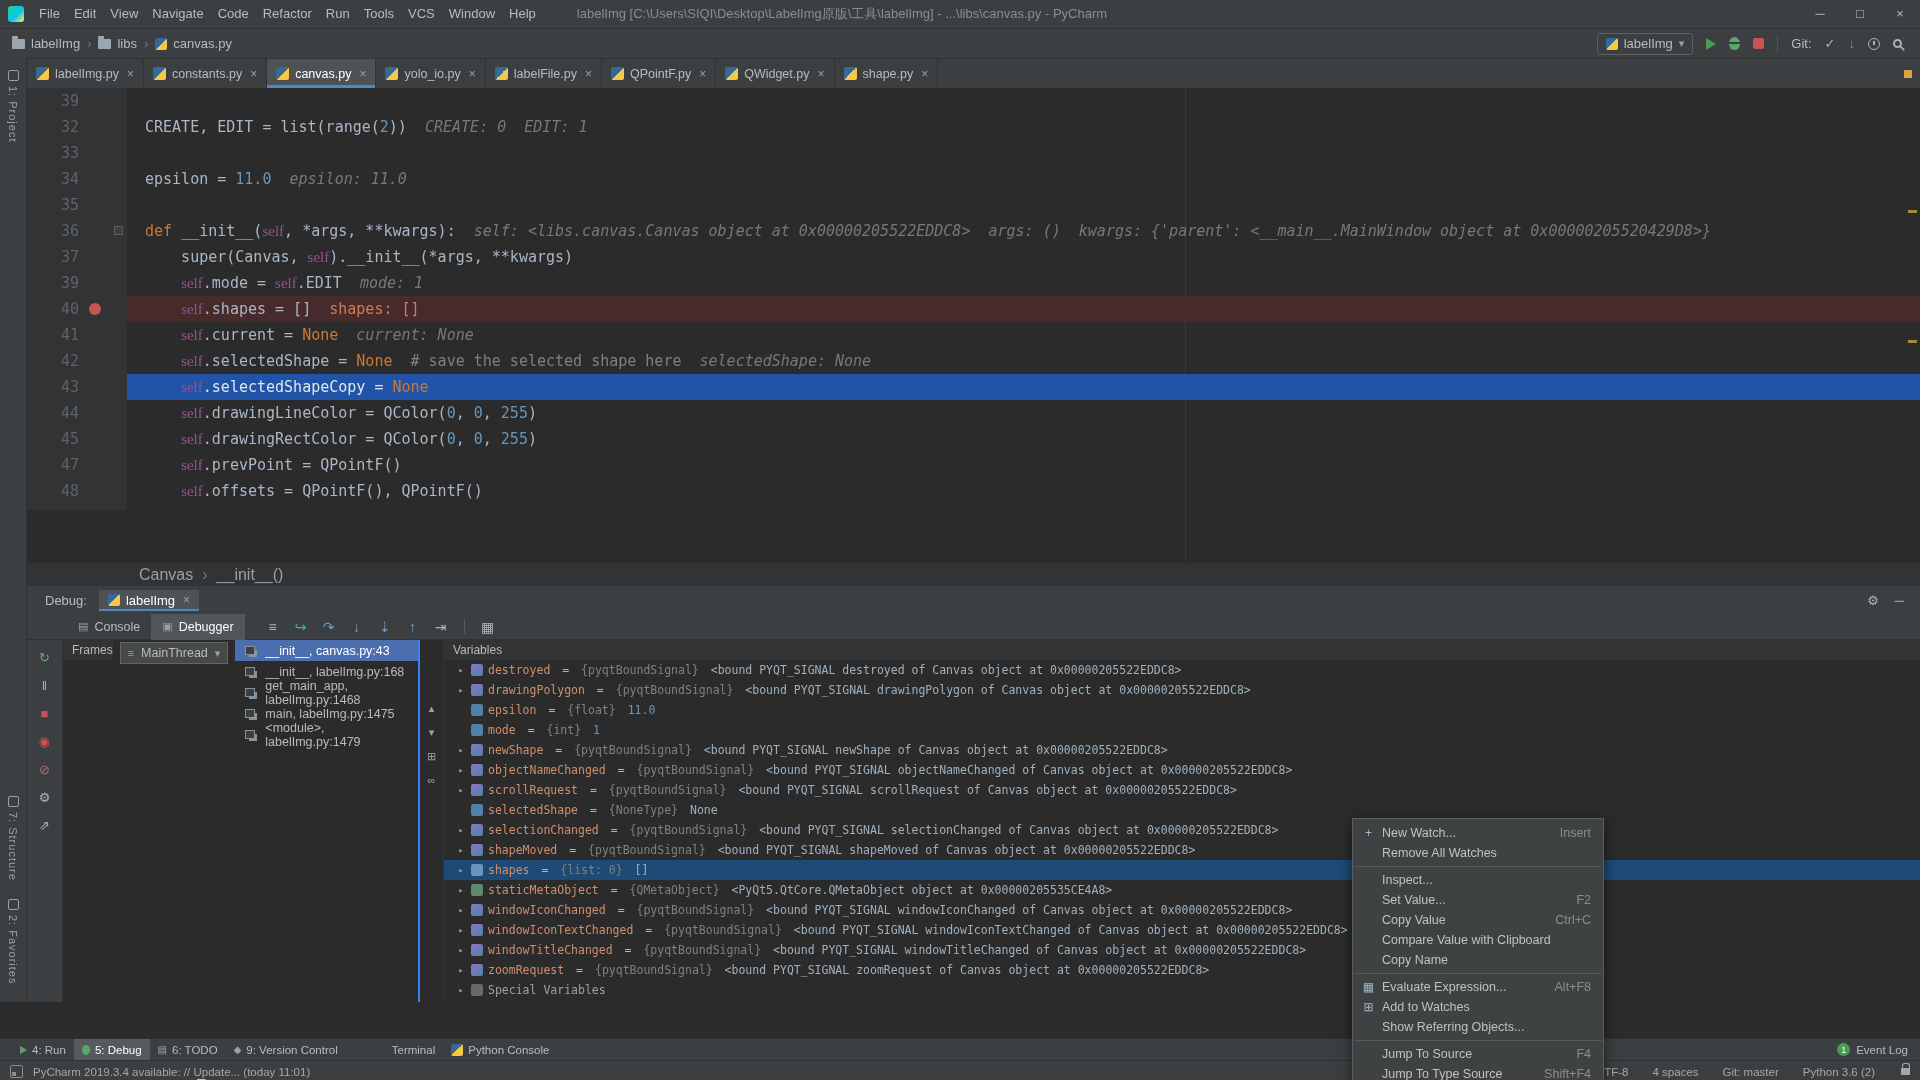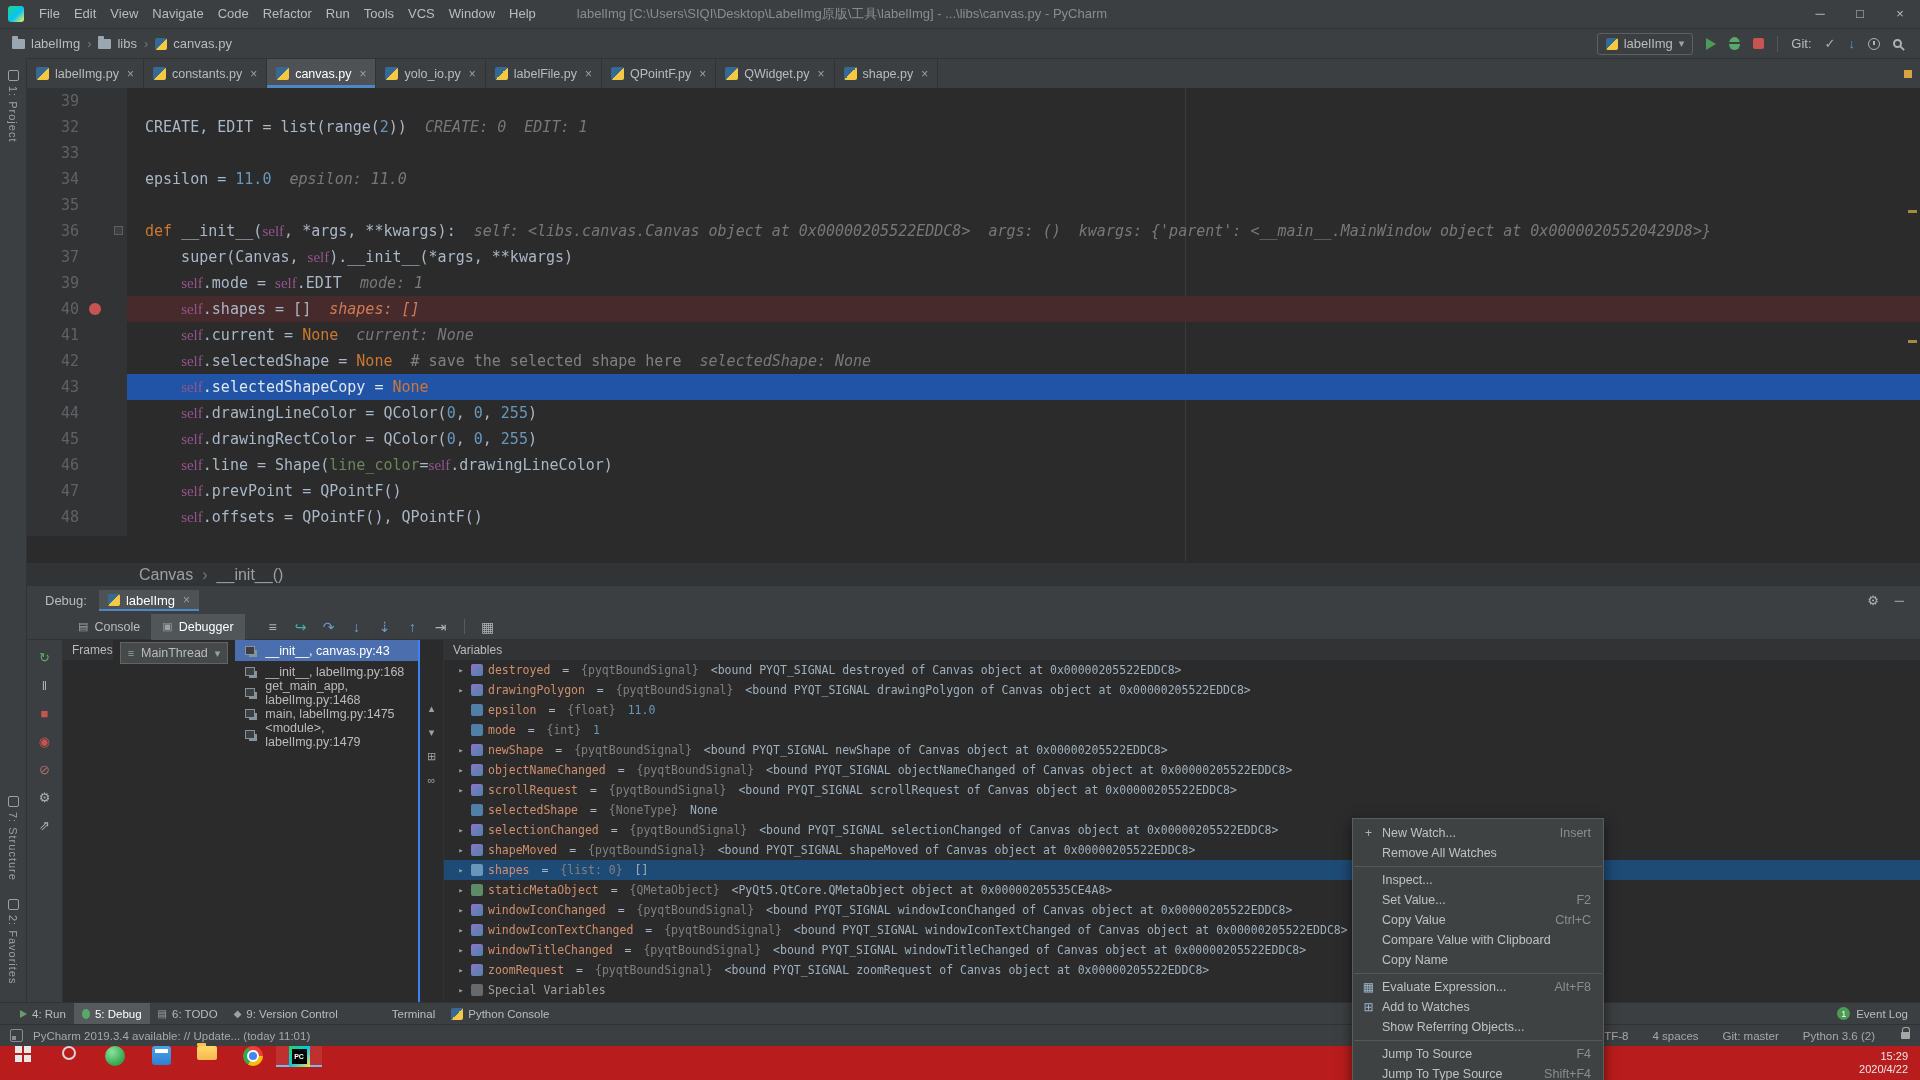--- a/index.html
+++ b/index.html
@@ -77,21 +77,21 @@
   .gutter { width:100px; flex:none; background:#313335; color:#606366; text-align:right;
             padding-right:48px; font:15px "DejaVu Sans Mono", monospace; line-height:26px; position:relative; }
   .bp-dot { position:absolute; right:26px; top:7px; width:12px; height:12px; border-radius:50%; background:#c75450; }
   .fold-box { position:absolute; right:4px; top:8px; width:9px; height:9px; border:1px solid #5e6060; background:#3c3f41; }
   .code { flex:1; font:15px "DejaVu Sans Mono", monospace; line-height:26px; white-space:pre; padding-left:18px; }
   .code.breakpoint { background:#472a2b; }
   .code.exec { background:#2154a6; }
   .code.exec .tk-p { color:#dfe6ee; }
   .tk-p { color:#a9b7c6; } .tk-k { color:#cc7832; } .tk-n { color:#6897bb; }
   .tk-s { color:#94558d;font-family:Liberation Serif, serif; } .tk-c { color:#808080; }
-  .tk-h { color:#787878; font-style:italic; } .tk-ho { color:#d07b53; font-style:italic; }
+  .tk-h { color:#787878; font-style:italic; } .tk-ho { color:#d07b53; }
   .tk-kw { color:#6a8759; }
 
   
   .crumbbar { height:24px; background:#313335; border-top:1px solid #2b2b2b; display:flex;
               align-items:center; gap:9px; padding-left:112px; color:#9da0a3; font-size:16px; flex:none; }
 
   
   .debug-panel { height:416px; background:#3c3f41; display:flex; flex-direction:column; flex:none; }
   .debug-header { height:28px; display:flex; align-items:center; gap:12px; padding-left:18px;
                   font-size:13px; color:#bbbbbb; flex:none; }
@@ -146,21 +146,21 @@
   .context-menu { position:absolute; left:1352px; top:818px; width:252px; background:#3f4243;
                   border:1px solid #5b5e60; box-shadow:0 4px 12px rgba(0,0,0,.55); z-index:50; padding:4px 0; }
   .cm-item { height:20px; display:flex; align-items:center; gap:6px; padding:0 12px 0 8px;
              color:#bfc1c3; font-size:12.5px; }
   .cm-icon { width:15px; text-align:center; color:#9fb6c9; font-size:12px; flex:none; }
   .cm-shortcut { margin-left:auto; color:#8c8c8c; }
   .menu-sep { height:1px; background:#555859; margin:3px 1px; }
 
   
   .toolwindow-bar { height:22px; background:#3c3f41; border-top:1px solid #323232; display:flex;
-                    align-items:center; padding:0 12px; font-size:11.5px; color:#bbbbbb; flex:none; }
+                    align-items:center; padding:0 12px; font-size:11.5px; color:#bbbbbb; flex:none;margin-top:36px; }
   .twb { display:flex; align-items:center; gap:5px; height:22px; padding:0 8px; }
   .twb.active { background:#565a5c; color:#fff; }
   .twb.gap { margin-left:38px; }
   .twi-play { width:0; height:0; border-left:7px solid #6a9b6e; border-top:4px solid transparent;
               border-bottom:4px solid transparent; }
   .twi-bug { width:8px; height:10px; background:#59a869; border-radius:50%; }
   .twi-glyph { color:#9da0a3; font-size:10px; }
   .event-log { margin-left:auto; display:flex; align-items:center; gap:6px; }
   .badge { width:13px; height:13px; border-radius:50%; background:#499c54; color:#fff; font-size:9px;
            display:flex; align-items:center; justify-content:center; }
@@ -369,24 +369,20 @@
             </div>
             <div class="code-row">
               <div class="gutter"><span class="lnum">44</span></div>
               <div class="code"><span class="tk-p">    </span><span class="tk-s">self</span><span class="tk-p">.drawingLineColor = QColor(</span><span class="tk-n">0</span><span class="tk-p">, </span><span class="tk-n">0</span><span class="tk-p">, </span><span class="tk-n">255</span><span class="tk-p">)</span></div>
             </div>
             <div class="code-row">
               <div class="gutter"><span class="lnum">45</span></div>
               <div class="code"><span class="tk-p">    </span><span class="tk-s">self</span><span class="tk-p">.drawingRectColor = QColor(</span><span class="tk-n">0</span><span class="tk-p">, </span><span class="tk-n">0</span><span class="tk-p">, </span><span class="tk-n">255</span><span class="tk-p">)</span></div>
             </div>
             <div class="code-row">
-              <div class="gutter"><span class="lnum">46</span></div>
-              <div class="code"><span class="tk-p">    </span><span class="tk-s">self</span><span class="tk-p">.line = Shape(</span><span class="tk-kw">line_color</span><span class="tk-p">=</span><span class="tk-s">self</span><span class="tk-p">.drawingLineColor)</span></div>
-            </div>
-            <div class="code-row">
               <div class="gutter"><span class="lnum">47</span></div>
               <div class="code"><span class="tk-p">    </span><span class="tk-s">self</span><span class="tk-p">.prevPoint = QPointF()</span></div>
             </div>
             <div class="code-row">
               <div class="gutter"><span class="lnum">48</span></div>
               <div class="code"><span class="tk-p">    </span><span class="tk-s">self</span><span class="tk-p">.offsets = QPointF(), QPointF()</span></div>
             </div>
             <div class="code-row clip">
               <div class="gutter"><span class="lnum">49</span></div>
               <div class="code"><span class="tk-p">    </span><span class="tk-s">self</span><span class="tk-p">.scale = </span><span class="tk-n">1.0</span></div>

